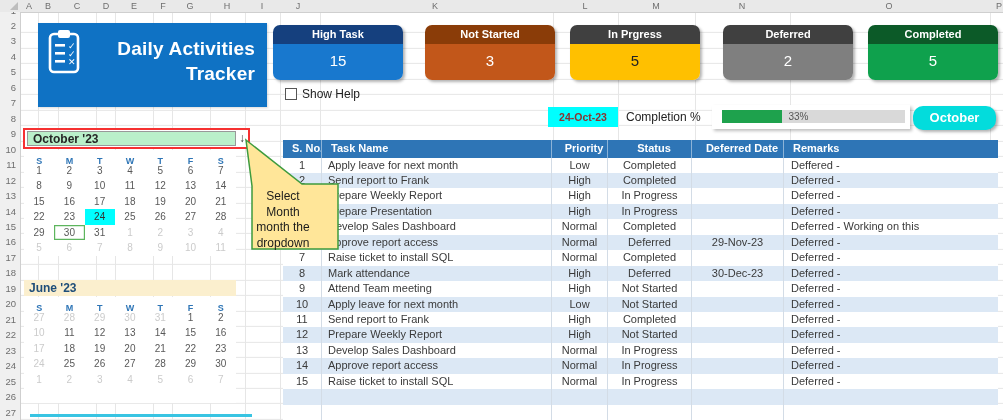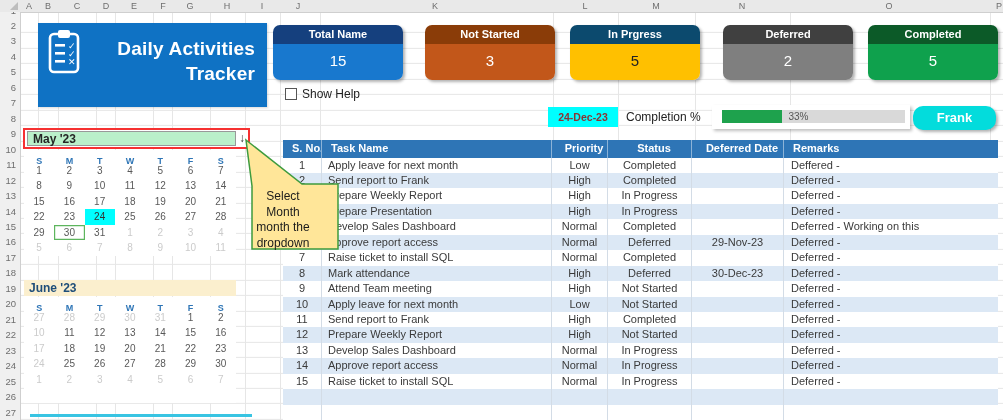--- a/index.html
+++ b/index.html
@@ -163,59 +163,59 @@
       </svg>
     </span>
     <div class="titletext">
       <div>Daily Activities</div>
       <div>Tracker</div>
     </div>
   </div>
 
   <div id="cards">
       <div class="card" style="left: 273px;">
-        <div class="card-h" style="background: rgb(21, 64, 126);">Total Name</div>
+        <div class="card-h" style="background: rgb(21, 64, 126);">High Task</div>
         <div class="card-v" style="background: rgb(24, 120, 206); color: rgb(255, 255, 255);">15</div>
       </div>
       <div class="card" style="left: 425px;">
         <div class="card-h" style="background: rgb(138, 60, 8);">Not Started</div>
         <div class="card-v" style="background: rgb(194, 87, 26); color: rgb(255, 255, 255);">3</div>
       </div>
       <div class="card" style="left: 570px;">
-        <div class="card-h" style="background: #0c4a6e; text-align: center;">In Prgress</div>
+        <div class="card-h" style="background: #404040; text-align: center;">In Prgress</div>
         <div class="card-v" style="background: rgb(255, 192, 0); color: rgb(34, 34, 34);">5</div>
       </div>
       <div class="card" style="left: 723px;">
         <div class="card-h" style="background: rgb(64, 64, 64);">Deferred</div>
         <div class="card-v" style="background: rgb(127, 127, 127); color: rgb(255, 255, 255);">2</div>
       </div>
       <div class="card" style="left: 868px;">
         <div class="card-h" style="background: rgb(12, 90, 40);">Completed</div>
         <div class="card-v" style="background: rgb(15, 161, 77); color: rgb(255, 255, 255);">5</div>
       </div>
     </div>
 
   <div class="abs checkrow" style="left:285px;top:87px;">
     <span class="cbx"></span>
     <span>Show Help</span>
   </div>
 
-  <div class="abs datecell">24-Dec-23</div>
+  <div class="abs datecell">24-Oct-23</div>
   <div class="abs complabel">Completion %</div>
   <div class="abs progress-outer">
     <div class="progress-track">
       <div class="progress-fill" id="pfill" style="width: 60.39px;"></div>
       <div class="progress-text" id="ptext" style="left: 66.39px;">33%</div>
     </div>
   </div>
-  <div class="abs updatebtn">Frank</div>
+  <div class="abs updatebtn">October</div>
 
 
   <div class="abs ddredbox">
-    <div class="ddgreen">May '23</div>
+    <div class="ddgreen">October '23</div>
     <div class="ddarrow">↓</div>
   </div>
 
   <div class="abs calgrid" id="cal0" style="left:24px;top:150px;height:106px;">
       <div class="cal-dayhead"><span>S</span><span>M</span><span>T</span><span>W</span><span>T</span><span>F</span><span>S</span></div>
       <div class="calweek"><span class="calday">1</span><span class="calday">2</span><span class="calday">3</span><span class="calday">4</span><span class="calday">5</span><span class="calday">6</span><span class="calday">7</span></div>
       <div class="calweek"><span class="calday">8</span><span class="calday">9</span><span class="calday">10</span><span class="calday">11</span><span class="calday">12</span><span class="calday">13</span><span class="calday">14</span></div>
       <div class="calweek"><span class="calday">15</span><span class="calday">16</span><span class="calday">17</span><span class="calday">18</span><span class="calday">19</span><span class="calday">20</span><span class="calday">21</span></div>
       <div class="calweek"><span class="calday">22</span><span class="calday">23</span><span class="calday sel">24</span><span class="calday">25</span><span class="calday">26</span><span class="calday">27</span><span class="calday">28</span></div>
       <div class="calweek"><span class="calday">29</span><span class="calday ring">30</span><span class="calday">31</span><span class="calday muted">1</span><span class="calday muted">2</span><span class="calday muted">3</span><span class="calday muted">4</span></div>

